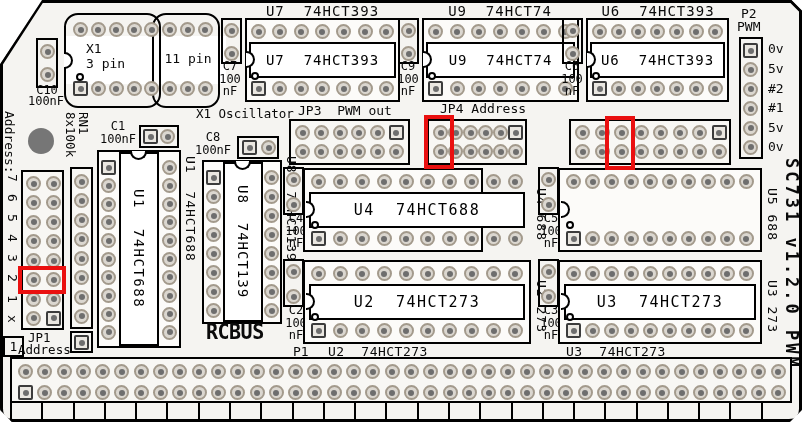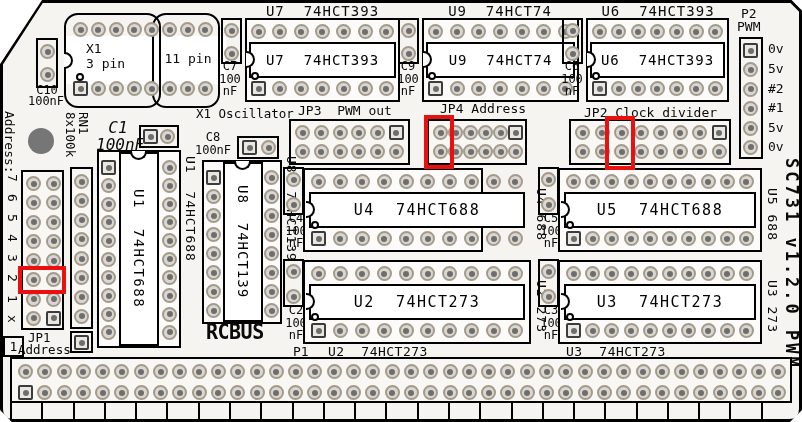--- a/index.html
+++ b/index.html
@@ -228,21 +228,20 @@
     <div class="pinrow" style="left:4px;top:23px;width:90px;height:15px;">
         <div class="pin"></div>
         <div class="pin"></div>
         <div class="pin"></div>
         <div class="pin"></div>
         <div class="pin"></div>
         <div class="pin"></div>
       </div>
   </div>
 
-  <div class="lbl" style="left:584px;top:106px;font-size:13px;">JP2 Clock divider</div>
   <div class="outl" style="left:569px;top:119px;width:162px;height:46px;background:#f8f7f4;">
     <div class="pinrow" style="left:4px;top:4px;width:152px;height:15px;">
         <div class="pin"></div>
         <div class="pin"></div>
         <div class="pin"></div>
         <div class="pin"></div>
         <div class="pin"></div>
         <div class="pin"></div>
         <div class="pin"></div>
         <div class="pin sq"></div>
@@ -363,21 +362,21 @@
         <div class="pin"></div>
         <div class="pin"></div>
         <div class="pin"></div>
         <div class="pin"></div>
         <div class="pin"></div>
       </div>
     <div class="notchT" style="left:30px;top:-1px;"></div>
   </div>
   <div class="lbl v" style="left:284px;top:156px;font-size:13px;letter-spacing:1px;">U8  74HCT139</div>
 
-  <div class="lbl tc" style="left:96px;top:120px;width:44px;font-size:16px;font-style:italic;"><span>C1</span><br><span>100nF</span></div>
+  <div class="lbl tc" style="left:96px;top:120px;width:44px;font-size:12px;"><span>C1</span><br><span>100nF</span></div>
   <div class="abs" style="left:139px;top:125px;width:40px;height:23px;border:2px solid #000;">
     <div class="pinrow" style="left:2px;top:2px;width:32px;height:15px;">
         <div class="pin sq"></div>
         <div class="pin"></div>
       </div>
   </div>
   <div class="lbl tc" style="left:190px;top:131px;width:46px;font-size:12px;"><span>C8</span><br><span>100nF</span></div>
   <div class="abs" style="left:237px;top:136px;width:42px;height:23px;border:2px solid #000;">
     <div class="pinrow" style="left:3px;top:2px;width:34px;height:15px;">
         <div class="pin sq"></div>
@@ -436,21 +435,20 @@
         <div class="pin"></div>
         <div class="pin"></div>
         <div class="pin"></div>
         <div class="pin"></div>
         <div class="pin"></div>
         <div class="pin"></div>
         <div class="pin"></div>
         <div class="pin"></div>
         <div class="pin"></div>
       </div>
-    <div class="bodyc" style="left:4px;top:22px;width:192px;height:36px;font-size:15px;letter-spacing:1.5px;"><span>U5  74HCT688</span></div>
     <div class="pinrow" style="left:6px;top:61px;width:188px;height:15px;">
         <div class="pin sq"></div>
         <div class="pin"></div>
         <div class="pin"></div>
         <div class="pin"></div>
         <div class="pin"></div>
         <div class="pin"></div>
         <div class="pin"></div>
         <div class="pin"></div>
         <div class="pin"></div>

